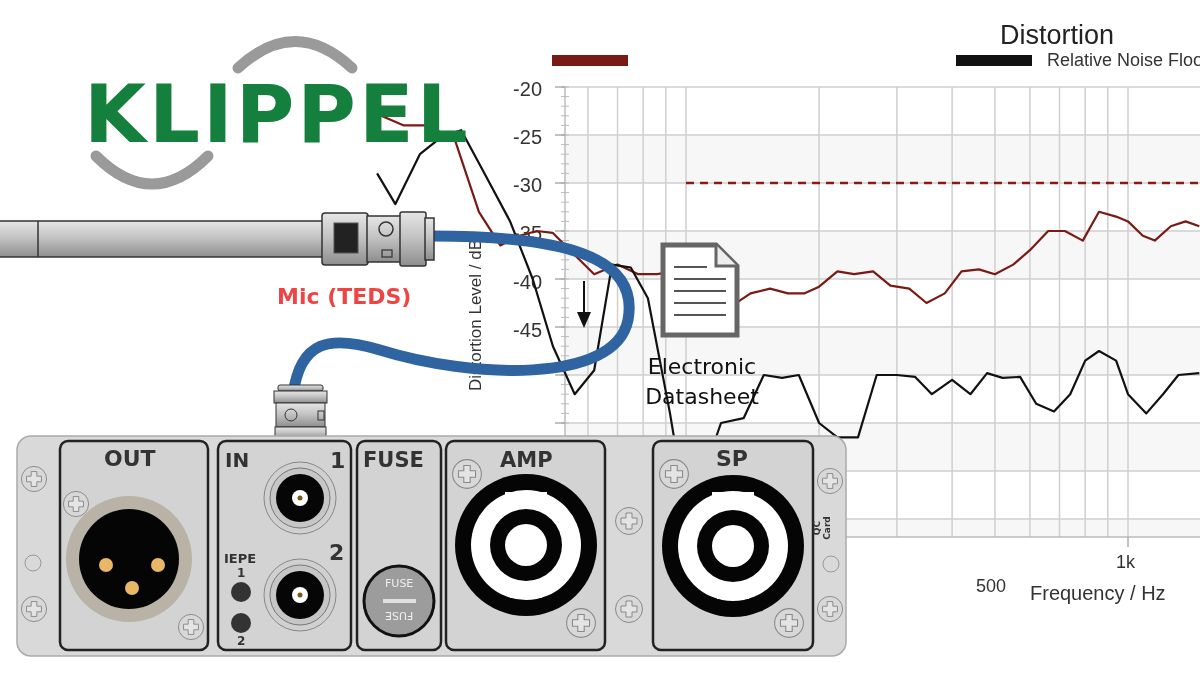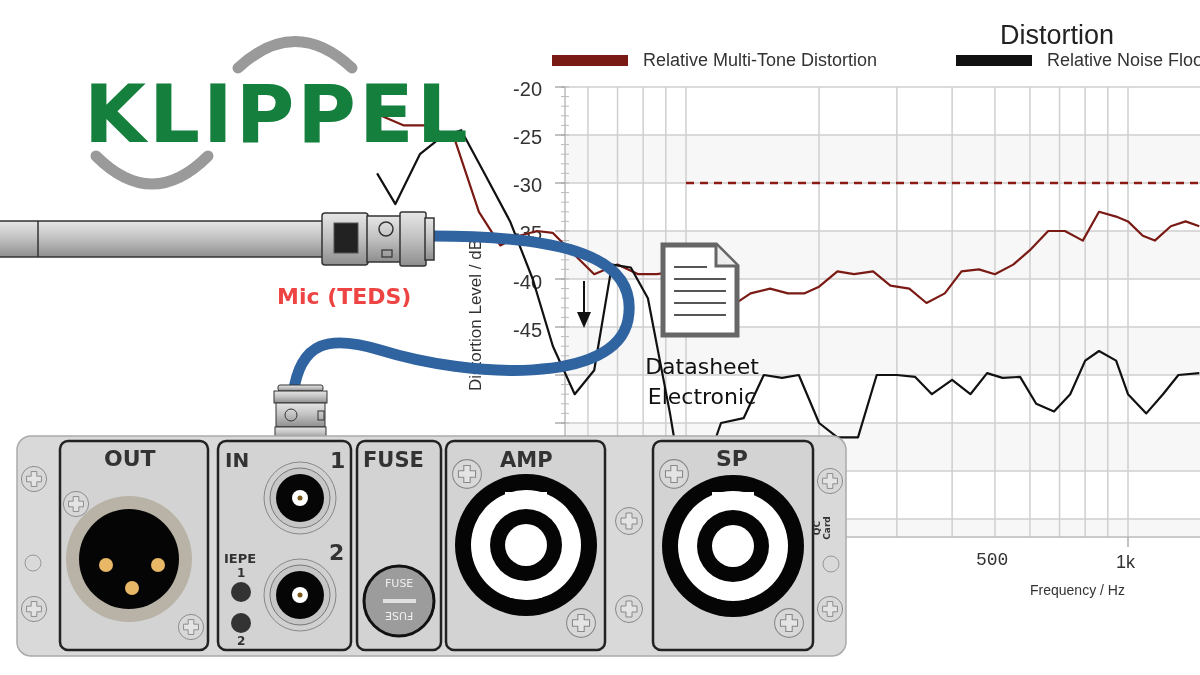--- a/index.html
+++ b/index.html
@@ -17,38 +17,37 @@
   .datasheet-label{font-size:22px;color:#111;line-height:30px;text-align:center;font-family:"DejaVu Sans",sans-serif;}
   .panel-label{font-weight:bold;color:#333;font-family:"DejaVu Sans",sans-serif;}
 </style>
 </head>
 <body>
 
 <div class="abs chart-title">Distortion</div>
 
 <div class="abs" style="left:552px;top:48px;width:660px;height:26px;">
   <div class="abs" style="left:0;top:7px;width:76px;height:11px;background:#7a1a14;"></div>
-  <div class="abs legend-label" style="left:91px;top:2px;white-space:nowrap;">Relative Multi-Tone Distortion</div>
   <div class="abs" style="left:404px;top:7px;width:76px;height:11px;background:#111;"></div>
   <div class="abs legend-label" style="left:495px;top:2px;white-space:nowrap;">Relative Noise Floor</div>
 </div>
 
 <div class="abs ytick" style="left:498px;top:78px;">-20</div>
 <div class="abs ytick" style="left:498px;top:126px;">-25</div>
 <div class="abs ytick" style="left:498px;top:174px;">-30</div>
 <div class="abs ytick" style="left:498px;top:222px;">-35</div>
 <div class="abs ytick" style="left:498px;top:271px;">-40</div>
 <div class="abs ytick" style="left:498px;top:319px;">-45</div>
 <div class="abs ytick" style="left:492px;top:414px;margin-top:48px;">-55</div>
 
 <div class="abs axis-label ylabel" style="left:400px;top:305px;">Distortion Level / dB</div>
 
-<div class="abs xtick" style="left:976px;top:550px;font-family:Liberation Mono, monospace;">500</div>
+<div class="abs xtick" style="left:976px;top:576px;">500</div>
 <div class="abs xtick" style="left:1116px;top:552px;">1k</div>
-<div class="abs axis-label" style="left:1030px;top:582px;font-size:14px;">Frequency / Hz</div>
+<div class="abs axis-label" style="left:1030px;top:582px;font-size:20px;">Frequency / Hz</div>
 
 <svg class="abs" style="left:0;top:0;" width="1200" height="675" viewBox="0 0 1200 675">
   <g id="grid">
       <rect x="565" y="135" width="635" height="48" fill="#f7f7f7"></rect>
       <rect x="565" y="231" width="635" height="48" fill="#f7f7f7"></rect>
       <rect x="565" y="327" width="635" height="48" fill="#f7f7f7"></rect>
       <rect x="565" y="423" width="635" height="48" fill="#f7f7f7"></rect>
       <rect x="565" y="519" width="635" height="18" fill="#f7f7f7"></rect>
       <line x1="565" y1="87" x2="1200" y2="87" stroke="#cfcfcf" stroke-width="1.5"></line>
       <line x1="565" y1="135" x2="1200" y2="135" stroke="#cfcfcf" stroke-width="1.5"></line>
@@ -177,22 +176,22 @@
 <svg class="abs" style="left:660px;top:242px;" width="80" height="96" viewBox="0 0 80 96">
   <path d="M3 3 L56 3 L77 24 L77 93 L3 93 Z" fill="#ffffff" stroke="#666" stroke-width="5"></path>
   <path d="M56 3 L56 24 L77 24" fill="#eee" stroke="#666" stroke-width="3"></path>
   <line x1="14" y1="25" x2="47" y2="25" stroke="#555" stroke-width="2"></line>
   <line x1="14" y1="37" x2="66" y2="37" stroke="#555" stroke-width="2"></line>
   <line x1="14" y1="49" x2="66" y2="49" stroke="#555" stroke-width="2"></line>
   <line x1="14" y1="61" x2="66" y2="61" stroke="#555" stroke-width="2"></line>
   <line x1="14" y1="73" x2="66" y2="73" stroke="#555" stroke-width="2"></line>
 </svg>
 <div class="abs datasheet-label" style="left:632px;top:352px;width:140px;">
+  <div>Electronic</div>
   <div>Datasheet</div>
-  <div>Electronic</div>
 </div>
 
 <svg class="abs" style="left:0;top:0;" width="1200" height="675" viewBox="0 0 1200 675">
   <defs>
     <symbol id="screw" viewBox="0 0 30 30">
       <circle cx="15" cy="15" r="13.5" fill="#d8d8d8" stroke="#888" stroke-width="1"></circle>
       <path d="M12 7 H18 V12 H23 V18 H18 V23 H12 V18 H7 V12 H12 Z" fill="#e4e4e4" stroke="#888" stroke-width="1"></path>
     </symbol>
   </defs>
 

